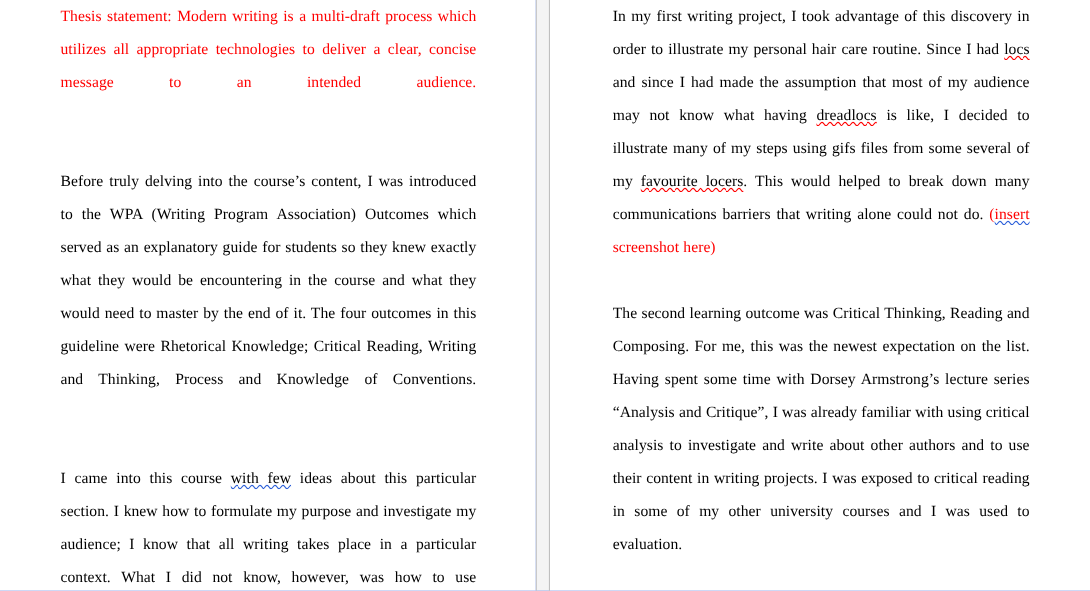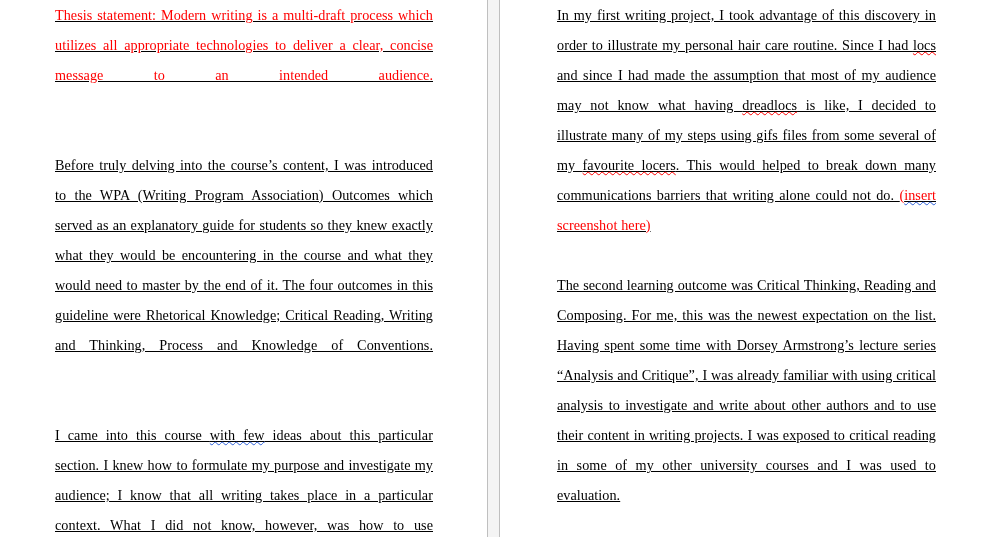--- a/index.html
+++ b/index.html
@@ -16,21 +16,20 @@
     color: #000000;
   }
 
   #document-viewer {
     position: relative;
     width: 991px;
     height: 537px;
     background: #1d4ed8;
     display: flex;
     align-items: flex-start;
-    text-decoration: underline;
   }
 
   
   .page {
     position: relative;
     height: 537px;
     background: #ffffff;
     box-sizing: border-box;
     overflow: hidden;
   }

